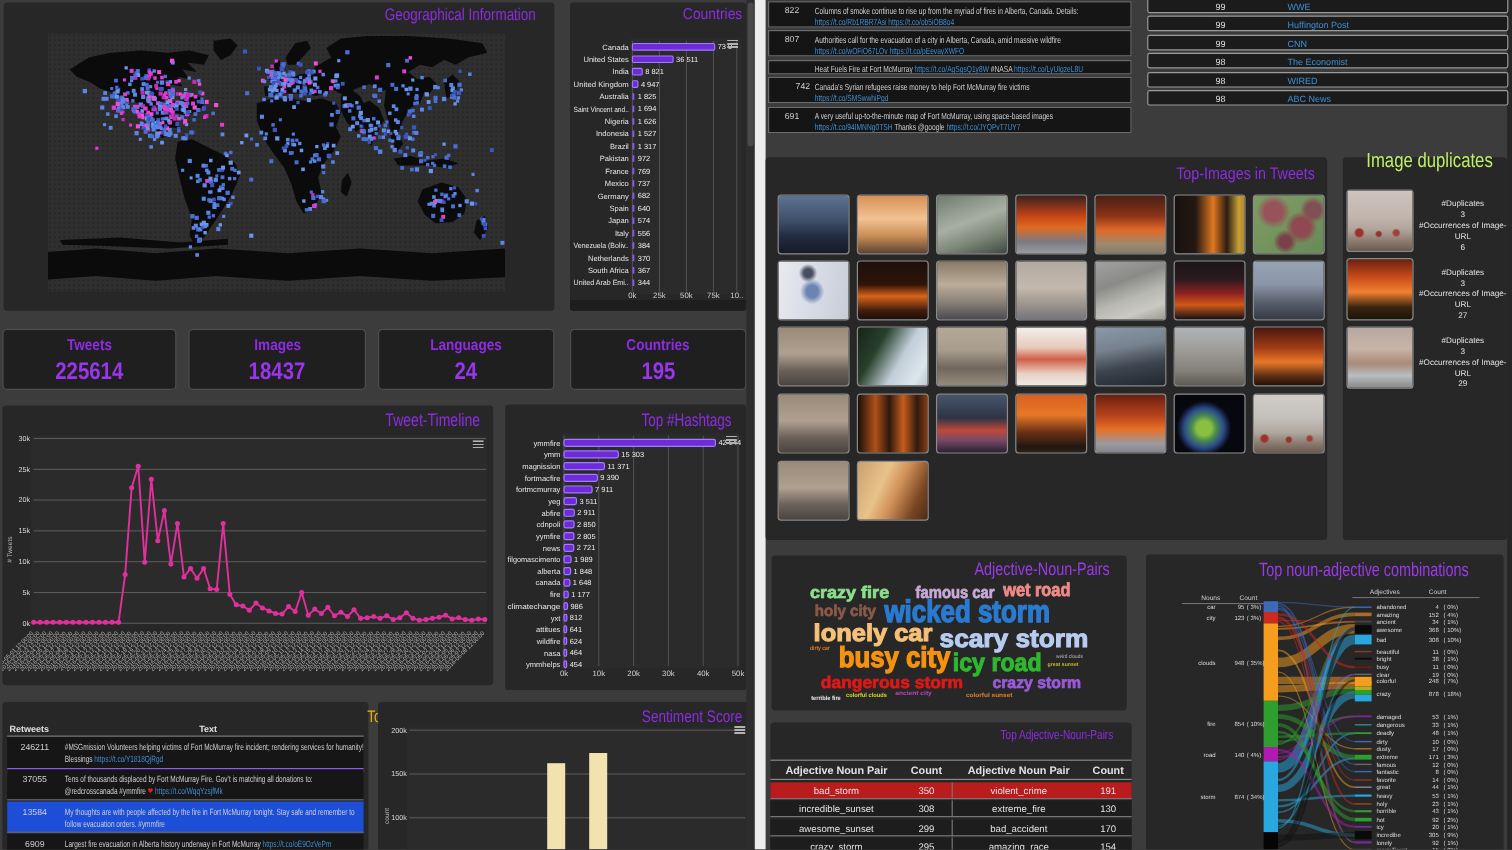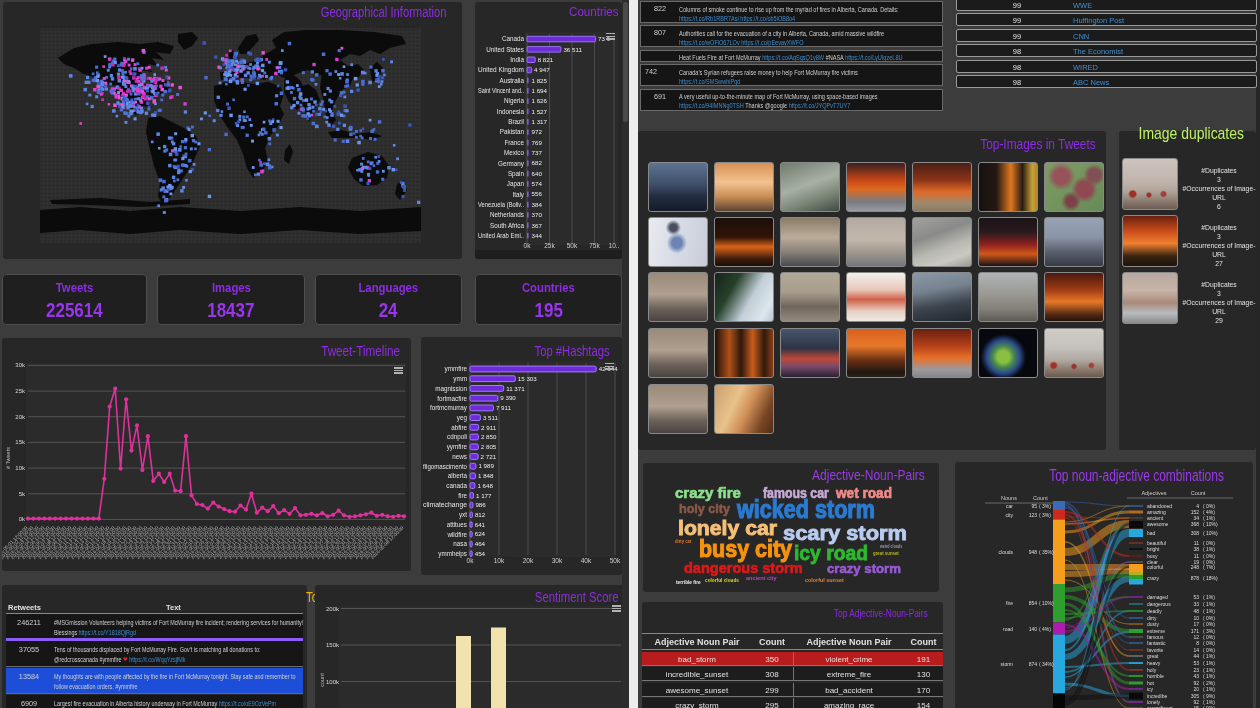--- a/index.html
+++ b/index.html
@@ -1187,21 +1187,21 @@
     <rect x="49" y="213.8" width="2.2" height="5.8" rx="1.5" fill="#6e2bd8" stroke="#a37bff" stroke-width="1"></rect>
     <text x="53.7" y="218.9" fill="#efefef" font-size="6.2">454</text>
   </svg>
 <div class="ham" style="left:605px;top:363px"></div>
 <div class="panel" style="left:2px;top:585px;width:305px;height:123px;border-radius:3px 3px 0 0"></div>
 <div class="pt" style="left:2px;top:589px;width:368px;font-size:14px;color:#eab308"><span class="cx" style="transform:scaleX(0.80)">Top Tweets</span></div>
 <div class="ab" style="left:6px;top:603px;width:297px;height:11px;border-bottom:1px solid #888">
     <span class="ab wt" style="left:2px;font-size:7.5px;font-weight:bold">Retweets</span>
     <span class="ab wt" style="left:160px;font-size:7.5px;font-weight:bold">Text</span>
   </div>
-<div class="ab" style="left:6px;top:614px;width:297px;height:30px;border-bottom:6px solid #8b5cf6;background:#161616;overflow:hidden">
+<div class="ab" style="left:6px;top:614px;width:297px;height:30px;border-bottom:4px solid #8b5cf6;background:#161616;overflow:hidden">
     <span class="ab" style="left:4px;top:4px;width:38px;font-size:7.3px;text-align:center;color:#cfcfcf">246211</span>
     <span class="ab cx" style="left:48px;top:3.5px;font-size:7.5px;line-height:10px;color:#cfcfcf;transform:scaleX(.72);transform-origin:left top">#MSGmission Volunteers helping victims of Fort McMurray fire incident; rendering services for humanity!<br>Blessings <span class="lk">https://t.co/Y1818QjRgd</span></span>
   </div>
 <div class="ab" style="left:6px;top:641px;width:297px;height:26px;border-bottom:1px solid #6a6a6a;background:#161616;overflow:hidden">
     <span class="ab" style="left:4px;top:4px;width:38px;font-size:7.3px;text-align:center;color:#cfcfcf">37055</span>
     <span class="ab cx" style="left:48px;top:3.5px;font-size:7.5px;line-height:10px;color:#cfcfcf;transform:scaleX(.72);transform-origin:left top">Tens of thousands displaced by Fort McMurray Fire. Gov’t is matching all donations to:<br>@redcrosscanada #ymmfire <span style="color:#d22">❤</span> <span class="lk">https://t.co/WqqYzsjfMk</span></span>
   </div>
 <div class="ab" style="left:6px;top:668px;width:297px;height:26px;border-bottom:1px solid #6a6a6a;background:#1d4ed8;overflow:hidden">
     <span class="ab" style="left:4px;top:4px;width:38px;font-size:7.3px;text-align:center;color:#cfcfcf">13584</span>
     <span class="ab cx" style="left:48px;top:3.5px;font-size:7.5px;line-height:10px;color:#cfcfcf;transform:scaleX(.72);transform-origin:left top">My thoughts are with people affected by the fire in Fort McMurray tonight. Stay safe and remember to<br>follow evacuation orders. #ymmfire</span>
@@ -1235,21 +1235,21 @@
   </div>
 <div class="ab" style="left:640px;top:25.4px;width:303px;height:22px;border:1px solid #6a6a6a;background:#151515;overflow:hidden">
     <span class="ab" style="left:4px;top:2px;width:30px;font-size:7.2px;text-align:center;color:#cfcfcf">807</span>
     <span class="ab cx" style="left:38px;top:2.5px;font-size:7.4px;line-height:9px;color:#cfcfcf;transform:scaleX(.75);transform-origin:left top">Authorities call for the evacuation of a city in Alberta, Canada, amid massive wildfire<br><span class="lk">https://t.co/wOFiO67LOv https://t.co/pEevayXWFO</span></span>
   </div>
 <div class="ab" style="left:640px;top:49.8px;width:303px;height:12px;border:1px solid #6a6a6a;background:#151515;overflow:hidden">
     <span class="ab" style="left:4px;top:18px;width:30px;font-size:7.2px;text-align:center;color:#cfcfcf">744</span>
     <span class="ab cx" style="left:38px;top:2.5px;font-size:7.4px;line-height:9px;color:#cfcfcf;transform:scaleX(.75);transform-origin:left top">Heat Fuels Fire at Fort McMurray <span class="lk">https://t.co/AgSgsQ1y8W</span> #NASA <span class="lk">https://t.co/LyUIgzeL8U</span></span>
   </div>
 <div class="ab" style="left:640px;top:64.2px;width:303px;height:22px;border:1px solid #6a6a6a;background:#151515;overflow:hidden">
-    <span class="ab" style="left:4px;top:2px;width:30px;font-size:7.2px;text-align:left;color:#cfcfcf">742</span>
+    <span class="ab" style="left:4px;top:2px;width:30px;font-size:7.2px;text-align:right;color:#cfcfcf">742</span>
     <span class="ab cx" style="left:38px;top:2.5px;font-size:7.4px;line-height:9px;color:#cfcfcf;transform:scaleX(.75);transform-origin:left top">Canada’s Syrian refugees raise money to help Fort McMurray fire victims<br><span class="lk">https://t.co/SMSwwhiPgd</span></span>
   </div>
 <div class="ab" style="left:640px;top:88.6px;width:303px;height:22px;border:1px solid #6a6a6a;background:#151515;overflow:hidden">
     <span class="ab" style="left:4px;top:2px;width:30px;font-size:7.2px;text-align:center;color:#cfcfcf">691</span>
     <span class="ab cx" style="left:38px;top:2.5px;font-size:7.4px;line-height:9px;color:#cfcfcf;transform:scaleX(.75);transform-origin:left top">A very useful up-to-the-minute map of Fort McMurray, using space-based images<br><span class="lk">https://t.co/94IMNNg0TSH</span> Thanks @google <span class="lk">https://t.co/JYQPvT7UY7</span></span>
   </div>
 <div class="ab" style="left:956px;top:-2.0px;width:301px;height:13px;border:1px solid #9a9a9a;background:#1b1b1b;border-radius:2px">
     <span class="ab wt" style="left:40px;top:2px;width:40px;font-size:7.5px;text-align:center">99</span>
     <span class="ab lk" style="left:116px;top:2px;font-size:7.5px">WWE</span>
   </div>

